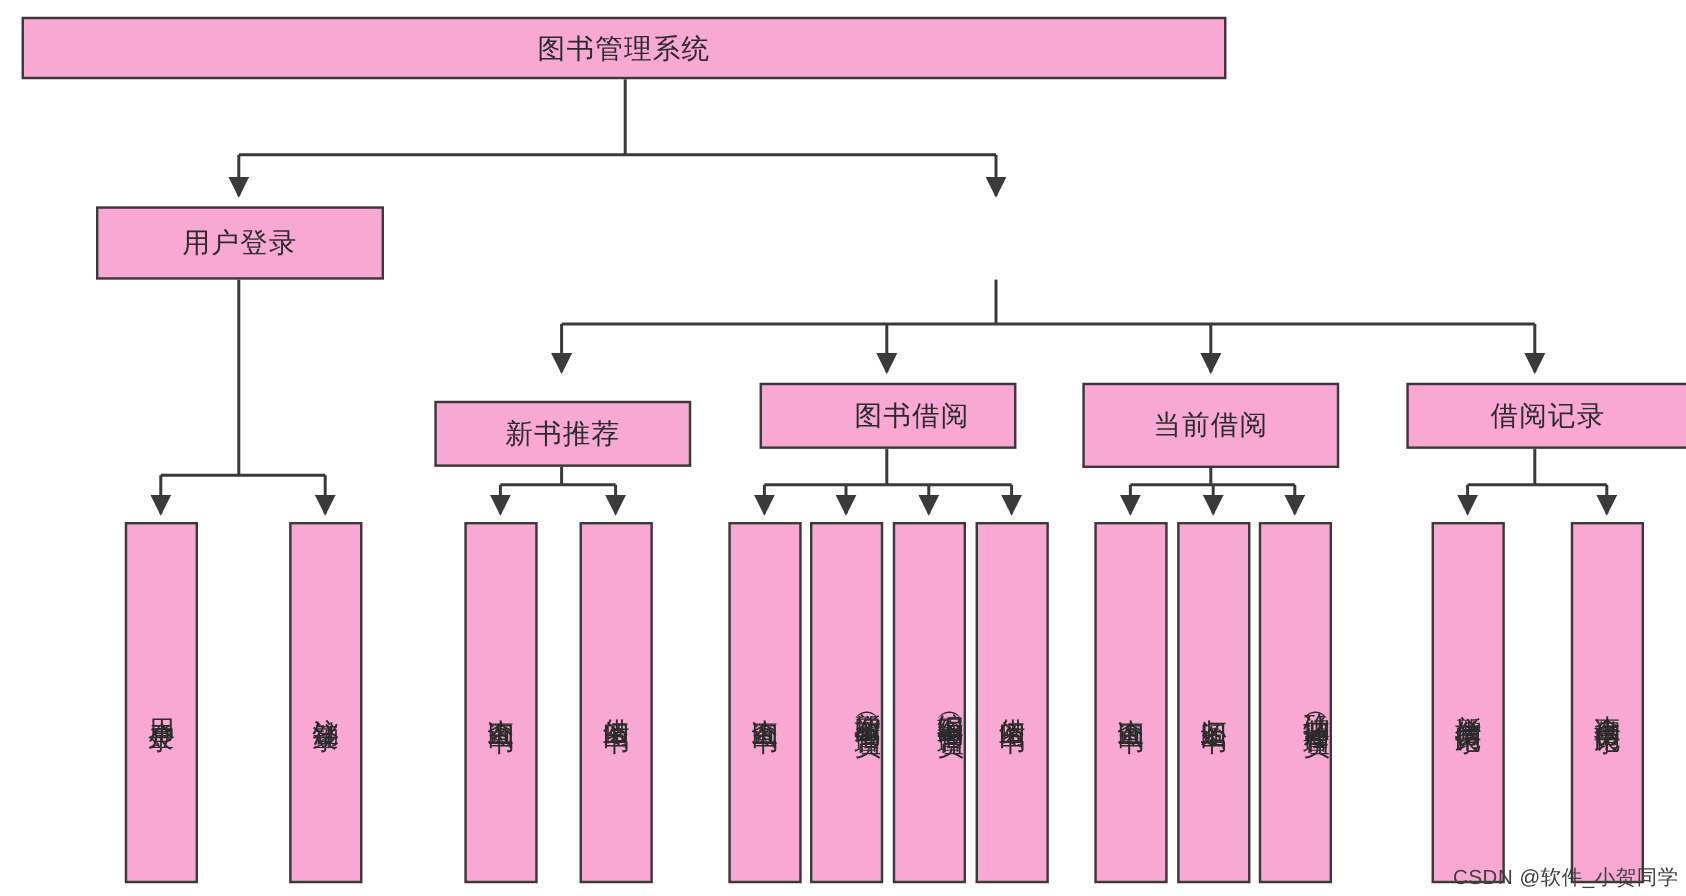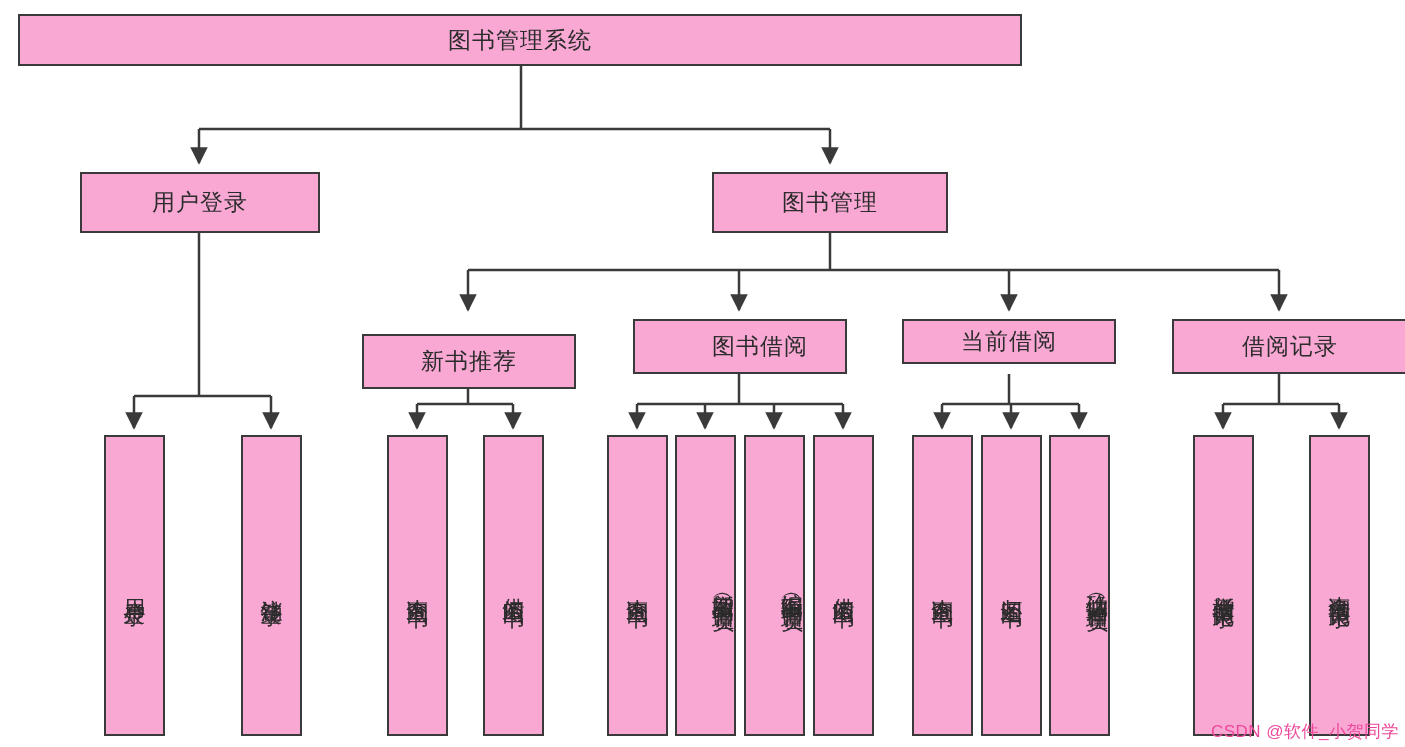--- a/index.html
+++ b/index.html
@@ -54,21 +54,21 @@
     padding-top: 0;
   }
   .node .label {
     display: block;
   }
   #watermark {
     position: absolute;
     right: 6px;
     bottom: 4px;
     font-size: 17px;
-    color: #ec4899;
+    color: #404040;
     white-space: nowrap;
     letter-spacing: 0.5px;
   }
 </style>
 </head>
 <body>
 
 <div id="diagram-root">
 
   <svg id="wires" viewBox="0 0 1405 747">
@@ -123,31 +123,28 @@
     </g>
   </svg>
 
   <div class="node horiz" style="left:18px; top:14px; width:1004px; height:52px;">
     <span class="label">图书管理系统</span>
   </div>
 
   <div class="node horiz" style="left:80px; top:172px; width:240px; height:61px;">
     <span class="label">用户登录</span>
   </div>
-  <div class="node horiz" style="left:712px; top:172px; width:236px; height:61px;">
-    <span class="label">图书管理</span>
-  </div>
 
   <div class="node horiz" style="left:362px; top:334px; width:214px; height:55px;">
     <span class="label">新书推荐</span>
   </div>
   <div class="node horiz" style="left:633px; top:319px; width:214px; height:55px;padding-left:40px;">
     <span class="label">图书借阅</span>
   </div>
-  <div class="node horiz" style="left:902px; top:319px; width:214px; height:45px;">
+  <div class="node horiz" style="left:902px; top:319px; width:214px; height:71px;">
     <span class="label">当前借阅</span>
   </div>
   <div class="node horiz" style="left:1172px; top:319px; width:236px; height:55px;">
     <span class="label">借阅记录</span>
   </div>
 
   <div class="node vert centered" style="left:104px; top:435px; width:61px; height:301px;">
     <span class="label">用户登录</span>
   </div>
   <div class="node vert centered" style="left:241px; top:435px; width:61px; height:301px;">

